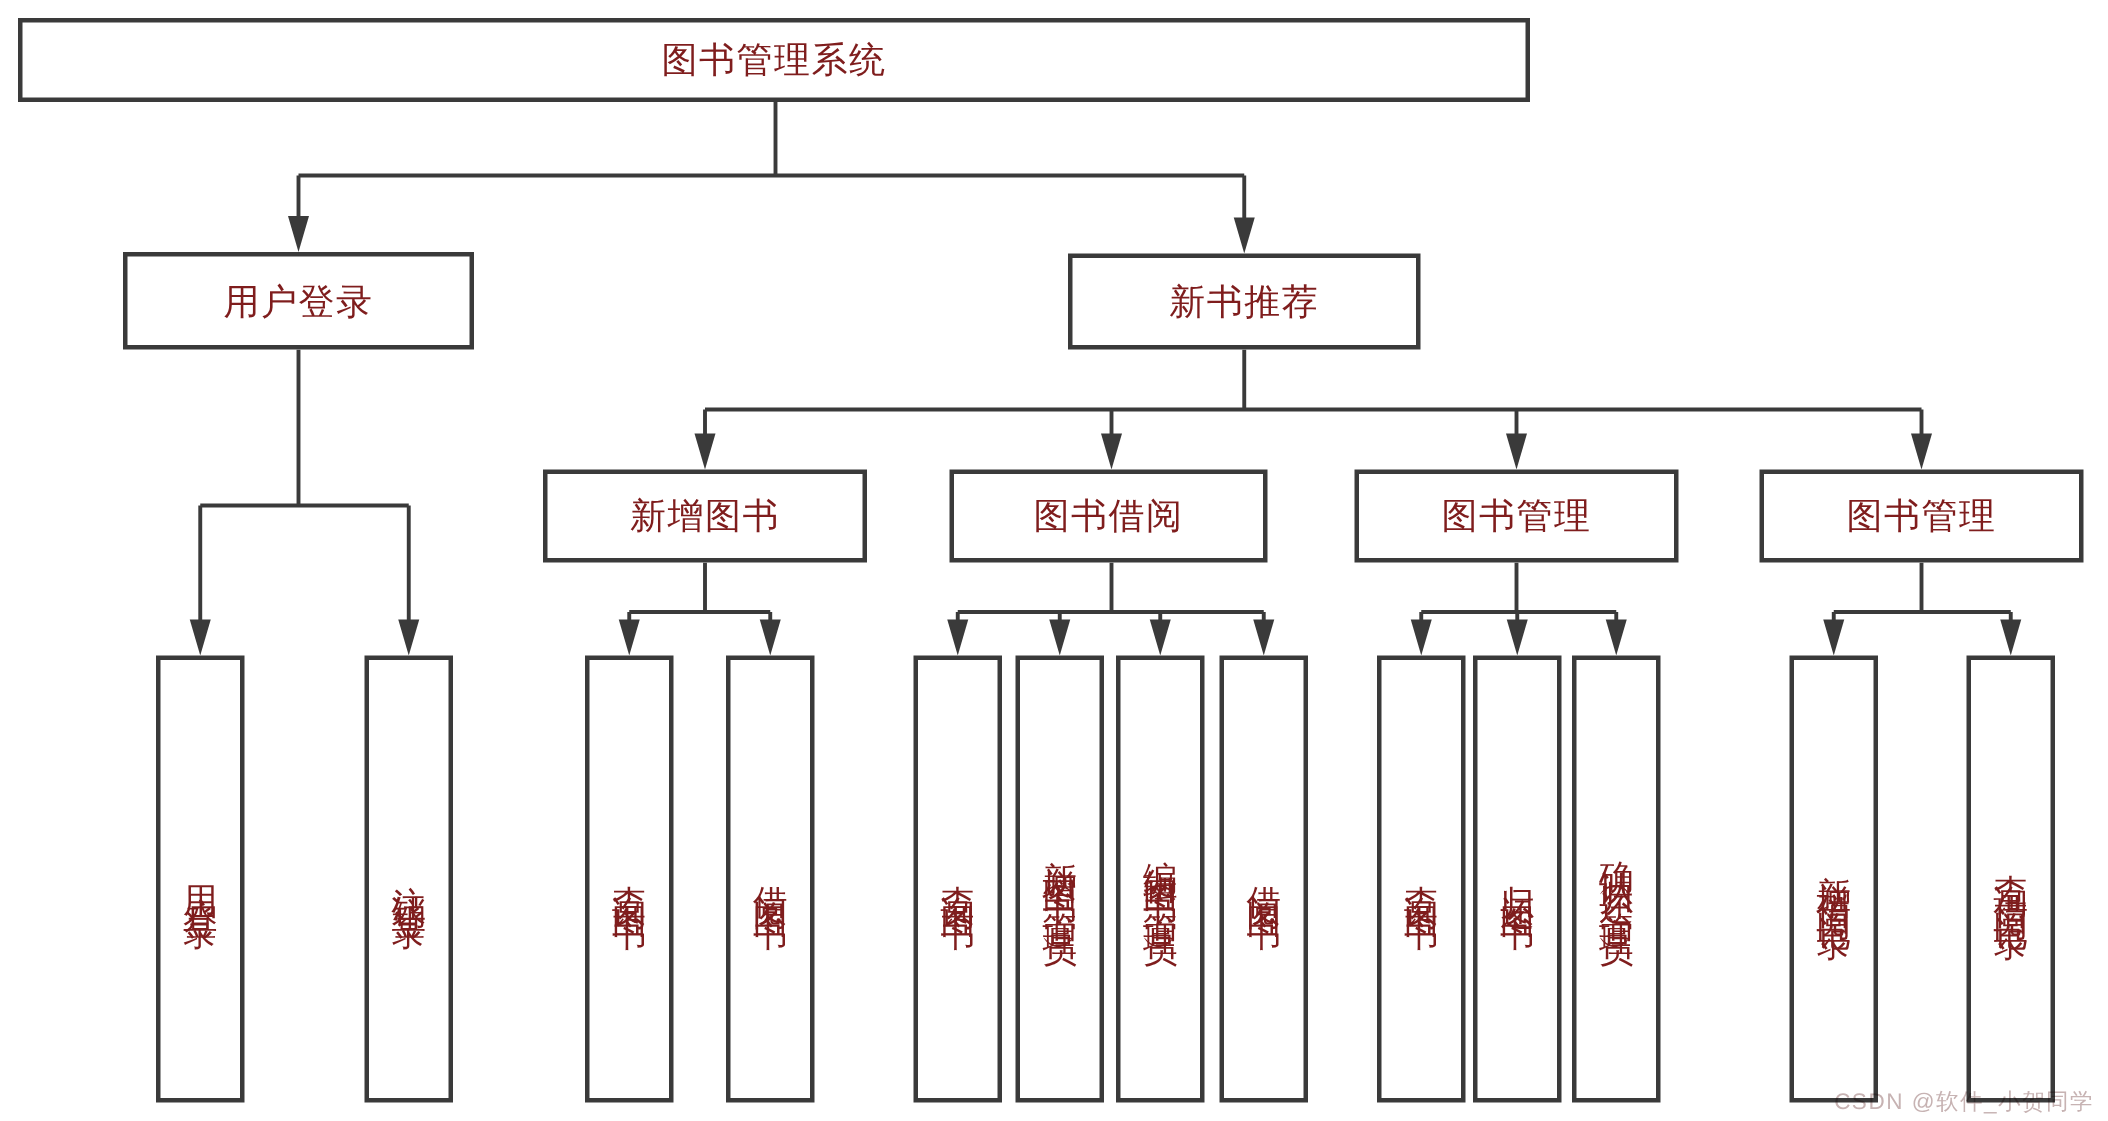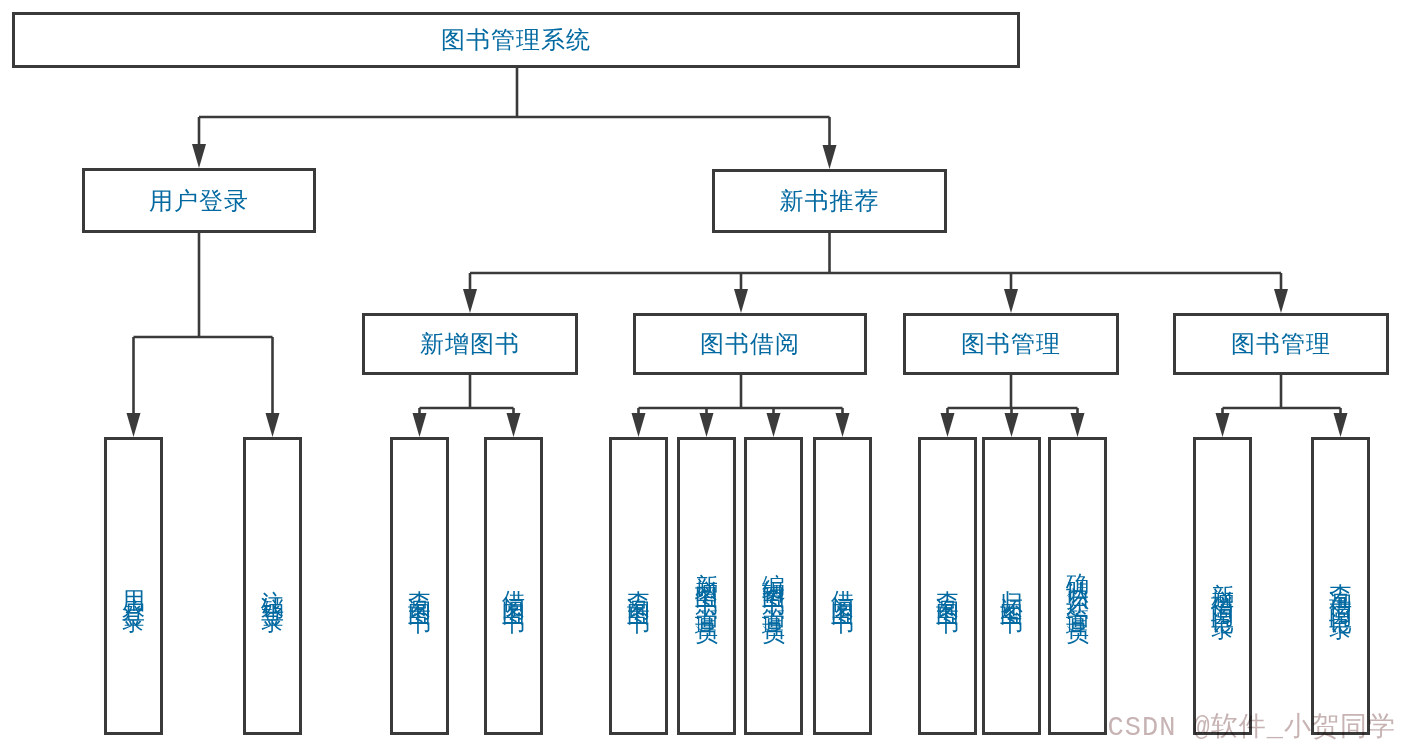--- a/index.html
+++ b/index.html
@@ -12,45 +12,44 @@
   }
   #connectors{position:absolute;left:0;top:0;z-index:1;}
   .node{
     position:absolute;
     box-sizing:border-box;
     background:#ffffff;
     border:3px solid #3a3a3a;
     display:flex;
     align-items:center;
     justify-content:center;
-    color:#0369a1;
+    color:#7f1d1d;
     font-size:24px;
     letter-spacing:1px;
     z-index:2;
     white-space:nowrap;
     font-family:Liberation Serif, serif;
   }
   .node.v{
     writing-mode:vertical-rl;
     text-orientation:mixed;
     font-size:23px;
     letter-spacing:7px;
     line-height:1;
     white-space:normal;
   }
   #watermark{
     position:absolute;
     right:9px;
     bottom:3px;
-    font-size:27px;
+    font-size:15px;
     letter-spacing:1px;
     color:#c7b3b3;
     z-index:3;
     mix-blend-mode:multiply;
-    font-family:Liberation Mono, monospace;
   }
 </style>
 </head>
 <body>
 
 <div id="stage">
 
   <svg id="connectors" width="1405" height="747" viewBox="0 0 1405 747">
       <line x1="517" y1="68" x2="517" y2="117" stroke="#3a3a3a" stroke-width="2.6"></line>
       <line x1="199" y1="117" x2="829.5" y2="117" stroke="#3a3a3a" stroke-width="2.6"></line>
@@ -105,21 +104,21 @@
       <line x1="1340.5" y1="408" x2="1340.5" y2="415" stroke="#3a3a3a" stroke-width="2.6"></line>
       <polygon points="1333.5,413 1347.5,413 1340.5,437" fill="#3a3a3a"></polygon>
     </svg>
 
   <div class="node" style="left:12px;top:12px;width:1008px;height:56px;">图书管理系统</div>
 
   <div class="node" style="left:82px;top:168px;width:234px;height:65px;">用户登录</div>
   <div class="node" style="left:712px;top:169px;width:235px;height:64px;">新书推荐</div>
 
   <div class="node" style="left:362px;top:313px;width:216px;height:62px;">新增图书</div>
-  <div class="node" style="left:633px;top:313px;width:234px;height:62px;">图书借阅</div>
+  <div class="node" style="left:633px;top:313px;width:212px;height:62px;">图书借阅</div>
   <div class="node" style="left:903px;top:313px;width:216px;height:62px;">图书管理</div>
   <div class="node" style="left:1173px;top:313px;width:216px;height:62px;">图书管理</div>
 
   <div class="node v" style="left:104px;top:437px;width:59px;height:298px;">用户登录</div>
   <div class="node v" style="left:243px;top:437px;width:59px;height:298px;">注销登录</div>
 
   <div class="node v" style="left:390px;top:437px;width:59px;height:298px;">查询图书</div>
   <div class="node v" style="left:484px;top:437px;width:59px;height:298px;">借阅图书</div>
 
   <div class="node v" style="left:609px;top:437px;width:59px;height:298px;">查询图书</div>

